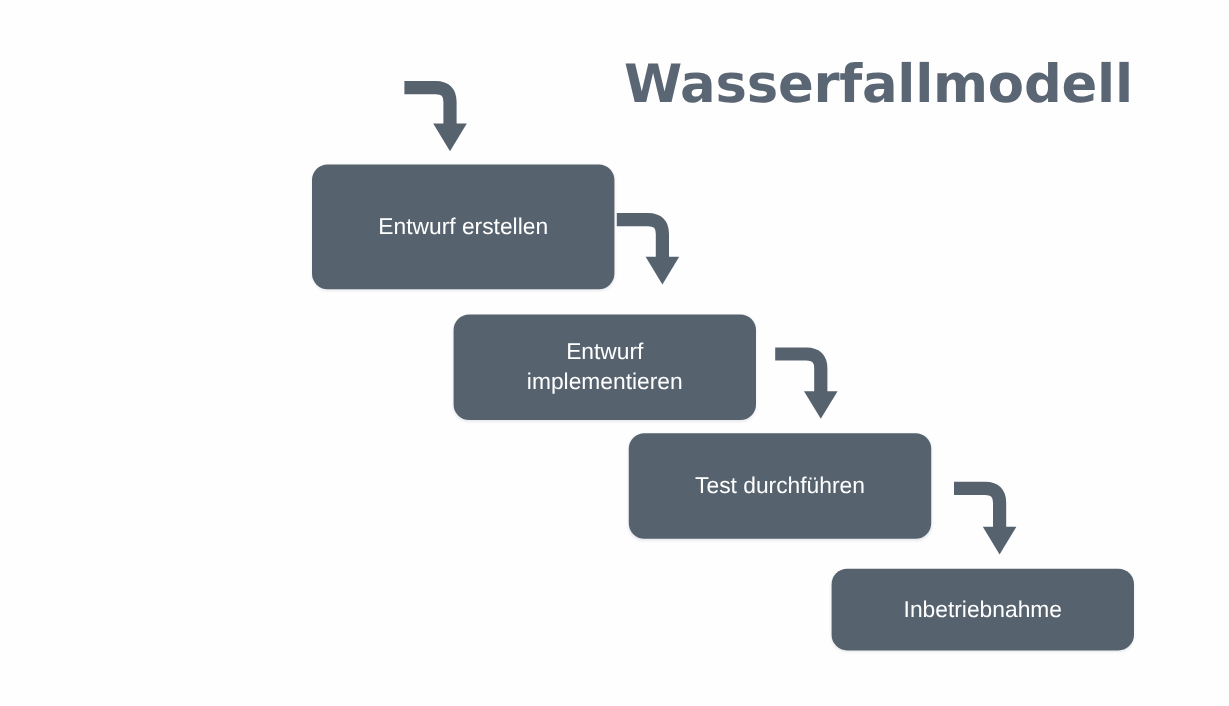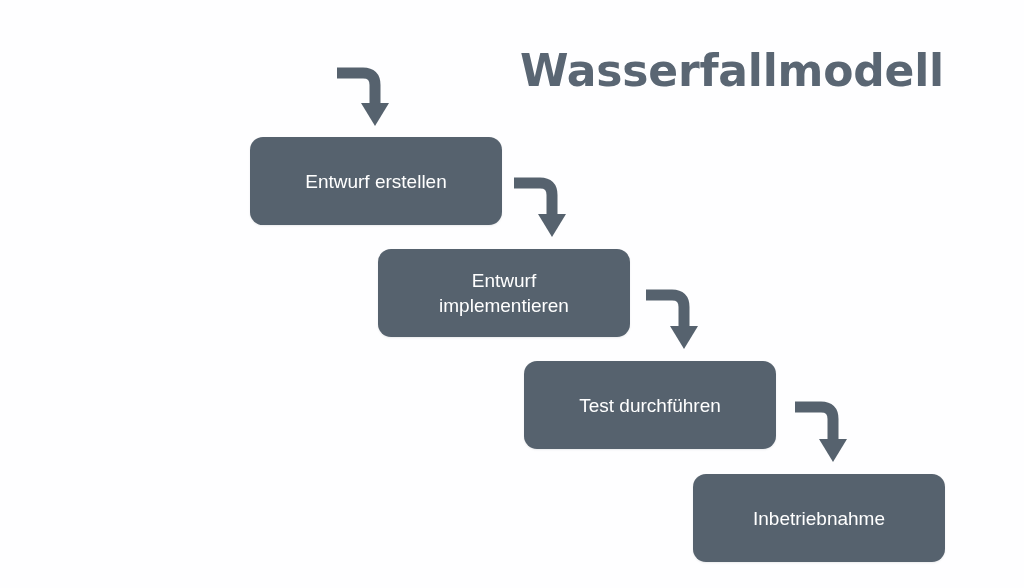--- a/index.html
+++ b/index.html
@@ -172,30 +172,30 @@
       <g fill="#56626e">
         <path d="M361,103 L389,103 L375,126 Z"></path>
         <path d="M538,214 L566,214 L552,237 Z"></path>
         <path d="M670,326 L698,326 L684,349 Z"></path>
         <path d="M819,439 L847,439 L833,462 Z"></path>
       </g>
     </svg>
   </div>
 
 
-  <div class="step-box" style="left:250px; top:137px; width:252px; height:88px;">
+  <div class="step-box" style="left:260px; top:137px; width:252px; height:104px;">
     <span class="step-label">Entwurf erstellen</span>
   </div>
 
-  <div class="step-box" style="left:378px; top:249px; width:252px; height:88px;">
+  <div class="step-box" style="left:378px; top:262px; width:252px; height:88px;">
     <span class="step-label">Entwurf
 implementieren</span>
   </div>
 
   <div class="step-box" style="left:524px; top:361px; width:252px; height:88px;">
     <span class="step-label">Test durchführen</span>
   </div>
 
-  <div class="step-box" style="left:693px; top:474px; width:252px; height:88px;">
+  <div class="step-box" style="left:693px; top:474px; width:252px; height:68px;">
     <span class="step-label">Inbetriebnahme</span>
   </div>
 
 </div>
 
 </body></html>

